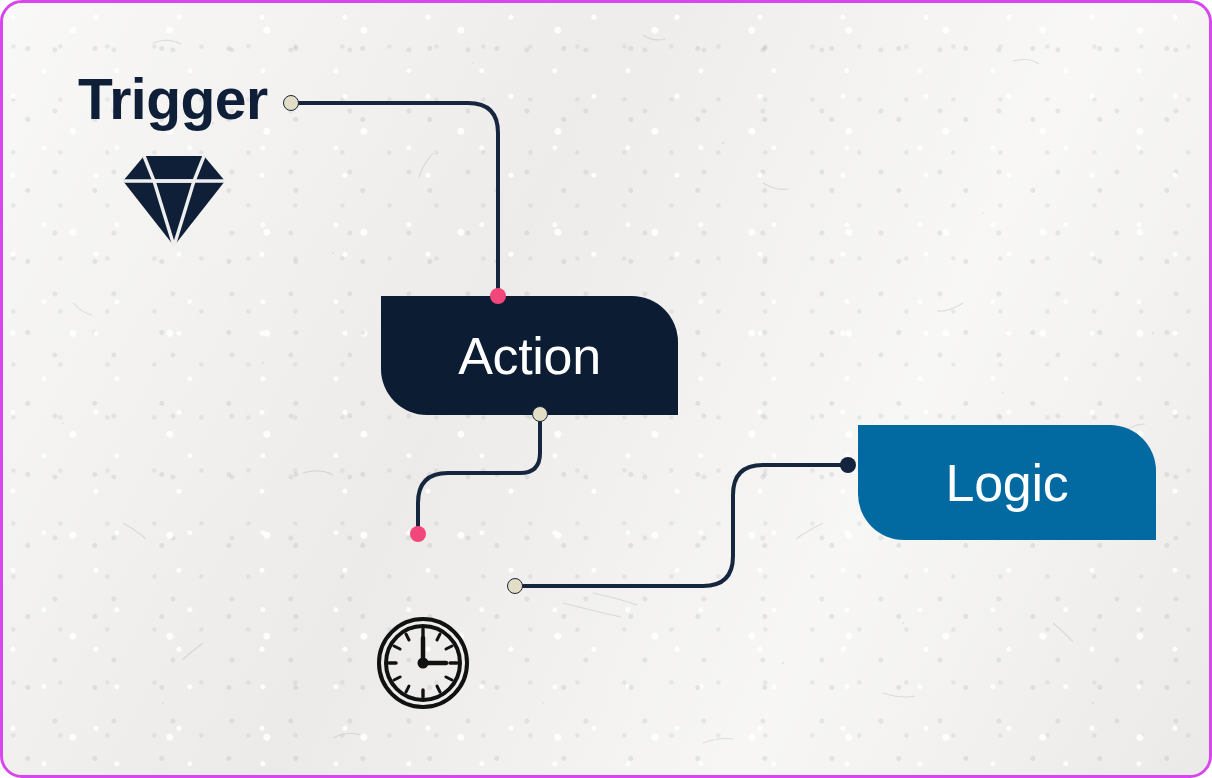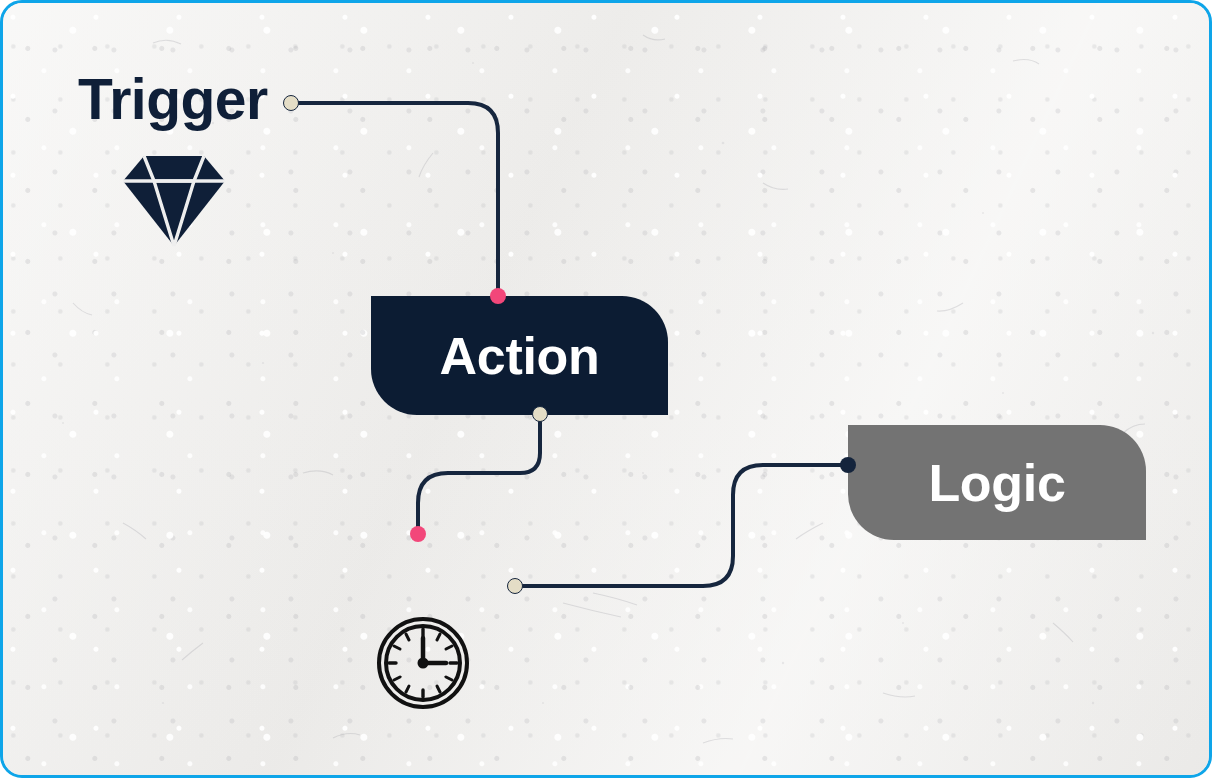--- a/index.html
+++ b/index.html
@@ -10,21 +10,21 @@
   body {
     font-family: "Liberation Sans", sans-serif;
   }
 
   #canvas {
     position: relative;
     width: 1212px;
     height: 778px;
     overflow: hidden;
     box-sizing: border-box;
-    border: 3px solid #0ea5e9;
+    border: 3px solid #d946ef;
     border-radius: 22px;
     background-color: #ececec;
   }
 
   
   #paper-texture {
     position: absolute;
     inset: 0;
     border-radius: 19px;
     background-color: #eeeeee;
@@ -62,30 +62,31 @@
     white-space: nowrap;
     line-height: 1;
   }
 
   .chip {
     position: absolute;
     display: flex;
     align-items: center;
     justify-content: center;
     color: #ffffff;
-    font-weight: 700;
+    font-weight: 400;
     letter-spacing: -0.3px;
     line-height: 1;
+    margin-left: 10px;
   }
   .chip-action {
     background: #0c1c33;
     border-radius: 0 46px 0 46px;
   }
   .chip-logic {
-    background: #737373;
+    background: #0369a1;
     border-radius: 0 46px 0 46px;
   }
 
   .port {
     position: absolute;
     border-radius: 50%;
     box-sizing: border-box;
   }
   .port-beige {
     background: #e4ddc6;

